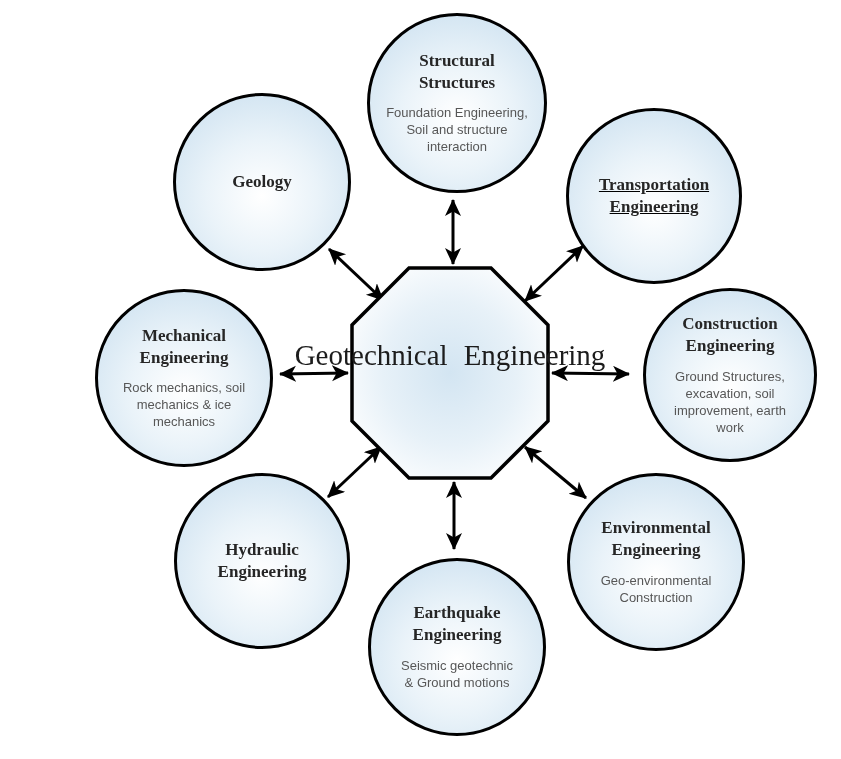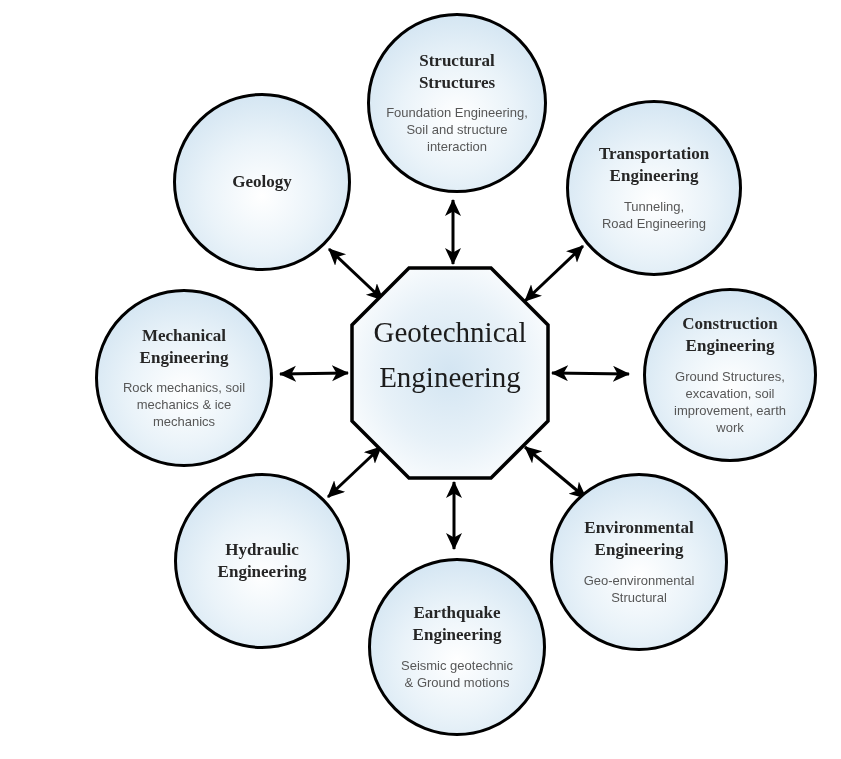--- a/index.html
+++ b/index.html
@@ -41,33 +41,33 @@
     font-family: "Liberation Sans", sans-serif;
     font-size: 13px;
     line-height: 1.3;
     color: #575757;
     margin-top: 12px;
     white-space: pre-line;
   }
   
   .pos-structural     { left: 367px; top:  13px; width: 180px; height: 180px; }
   .pos-geology        { left: 173px; top:  93px; width: 178px; height: 178px; text-align: center; }
-  .pos-transportation { left: 566px; top:  100px; width: 176px; height: 176px; }
+  .pos-transportation { left: 566px; top:  108px; width: 176px; height: 176px; text-decoration: underline; }
   .pos-mechanical     { left:  95px; top: 289px; width: 178px; height: 178px; align-items: center; }
   .pos-construction   { left: 643px; top: 288px; width: 174px; height: 174px; }
   .pos-hydraulic      { left: 174px; top: 473px; width: 176px; height: 176px; }
-  .pos-environmental  { left: 550px; top: 473px; width: 178px; height: 178px; }
+  .pos-environmental  { left: 567px; top: 473px; width: 178px; height: 178px; }
   .pos-earthquake     { left: 368px; top: 558px; width: 178px; height: 178px; }
   
   #center-label {
     position: absolute;
     left: 352px; top: 268px;
     width: 196px; height: 174px;
     display: flex;
-    flex-direction: column;
+    flex-direction: row;
     align-items: center;
     justify-content: center;
     gap: 16px;
     text-align: center;
     pointer-events: none;
   }
   .center-line {
     font-family: "Liberation Serif", serif;
     font-size: 29px;
     font-weight: normal;
@@ -119,22 +119,20 @@
 interaction</span>
   </div>
 
   <div class="node pos-geology">
     <span class="node-title">Geology</span>
   </div>
 
   <div class="node pos-transportation">
     <span class="node-title">Transportation
 Engineering</span>
-    <span class="node-subtitle">Tunneling,
-Road Engineering</span>
   </div>
 
   <div class="node pos-mechanical">
     <span class="node-title">Mechanical
 Engineering</span>
     <span class="node-subtitle">Rock mechanics, soil
 mechanics &amp; ice
 mechanics</span>
   </div>
 
@@ -149,21 +147,21 @@
 
   <div class="node pos-hydraulic">
     <span class="node-title">Hydraulic
 Engineering</span>
   </div>
 
   <div class="node pos-environmental">
     <span class="node-title">Environmental
 Engineering</span>
     <span class="node-subtitle">Geo-environmental
-Structural</span>
+Construction</span>
   </div>
 
   <div class="node pos-earthquake">
     <span class="node-title">Earthquake
 Engineering</span>
     <span class="node-subtitle">Seismic geotechnic
 &amp; Ground motions</span>
   </div>
 
 </div>

